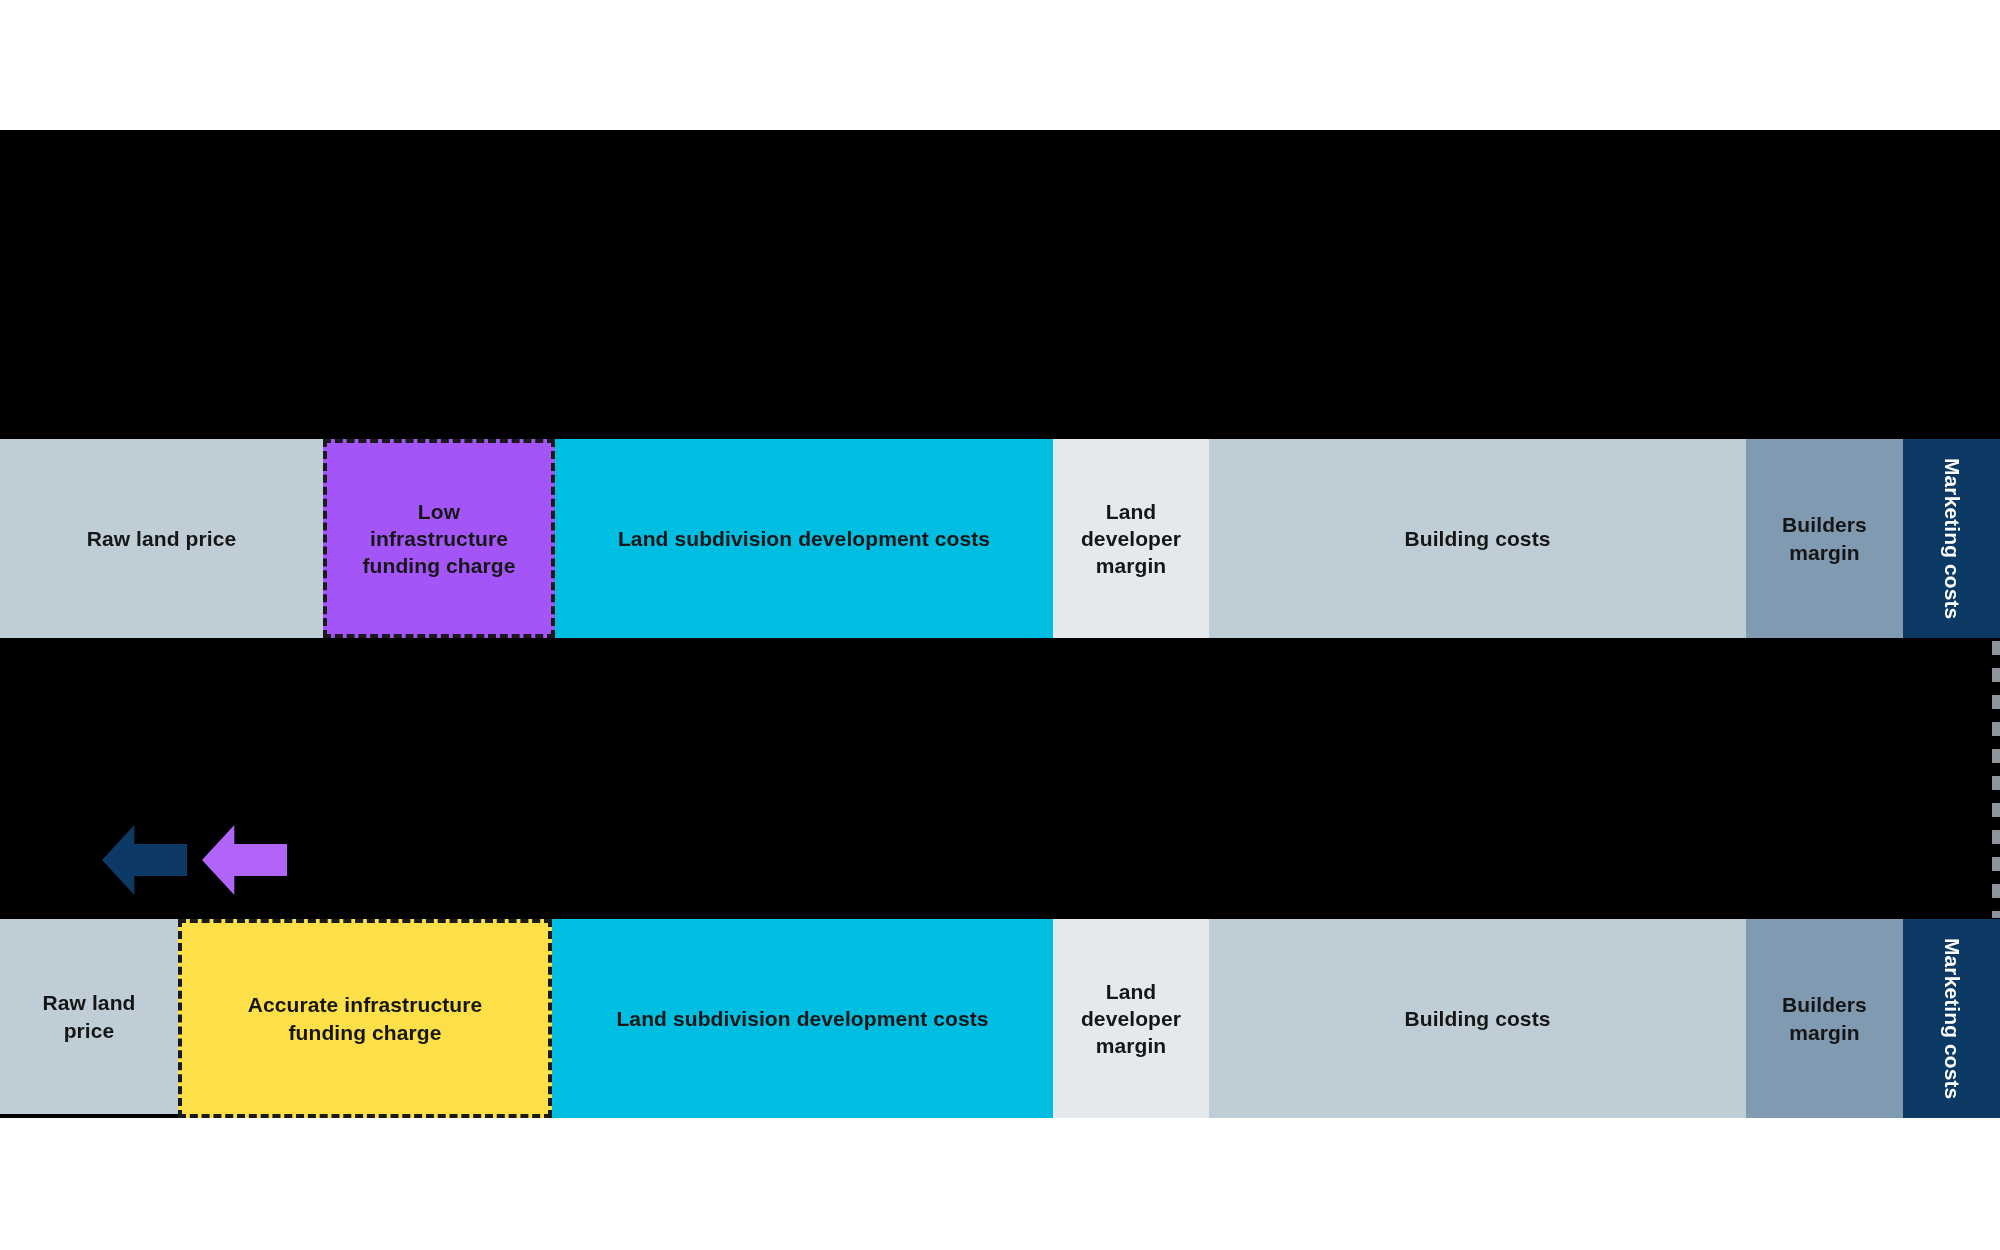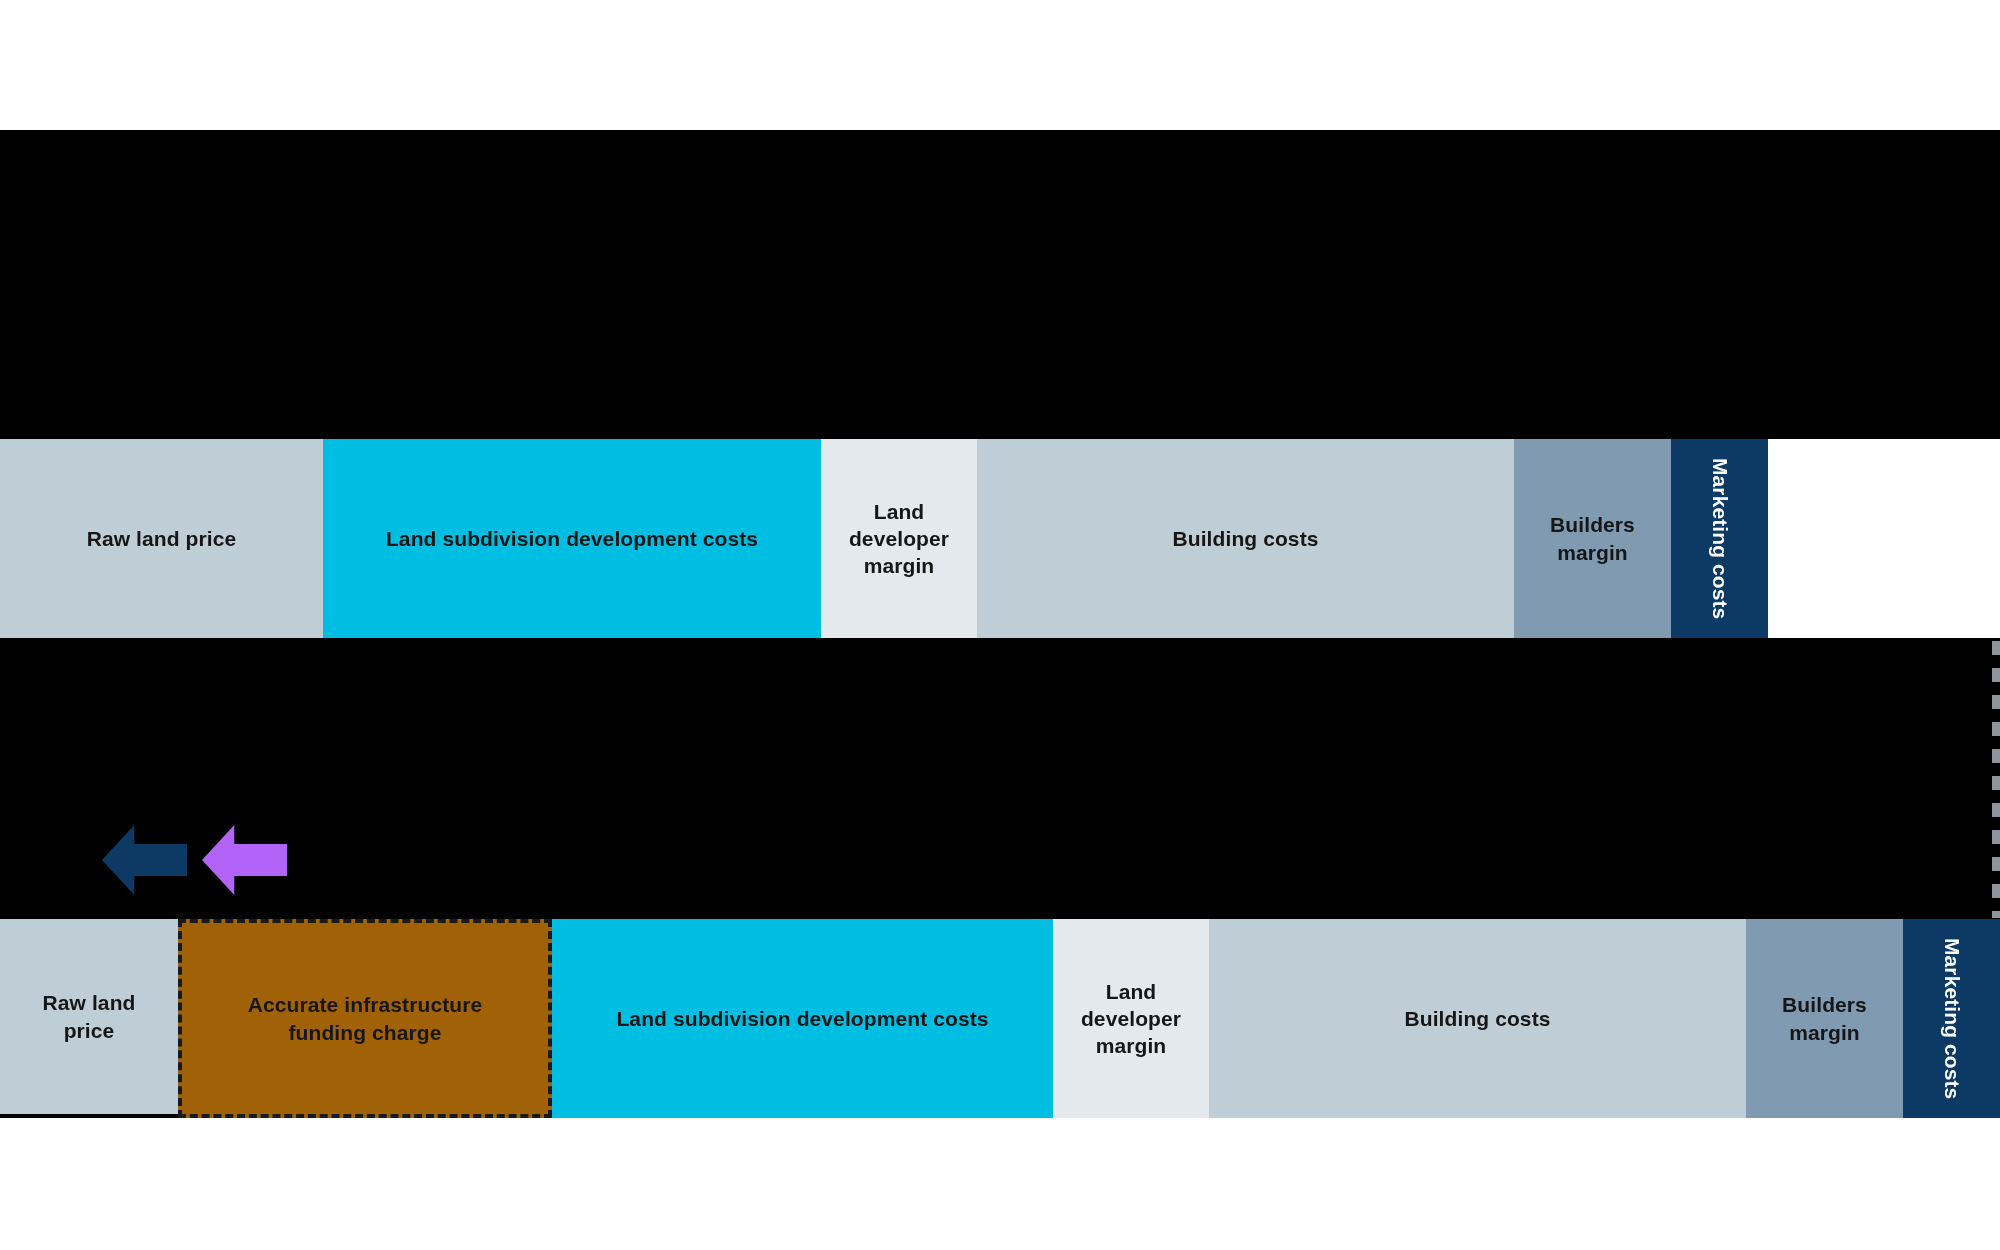--- a/index.html
+++ b/index.html
@@ -79,20 +79,23 @@
 <div id="canvas">
 
   <div id="black-panel-top" class="black-panel"></div>
 
   <div id="black-panel-middle" class="black-panel"></div>
 
   <div id="bar-low-charge" class="cost-bar">
       <div class="seg" style="flex: 0 0 323px; background: rgb(191, 205, 215);">
         <span class="lbl" style="max-width: 300px;">Raw land price</span>
       </div>
+      <div class="seg dashed" style="flex: 0 0 232px; background: rgb(164, 85, 248);">
+        <span class="lbl" style="max-width: 170px;">Low infrastructure funding charge</span>
+      </div>
       <div class="seg" style="flex: 0 0 498px; background: rgb(0, 189, 226);">
         <span class="lbl" style="max-width: 470px;">Land subdivision development costs</span>
       </div>
       <div class="seg" style="flex: 0 0 156px; background: rgb(228, 233, 237);">
         <span class="lbl" style="max-width: 110px;">Land developer margin</span>
       </div>
       <div class="seg" style="flex: 0 0 537px; background: rgb(191, 205, 215);">
         <span class="lbl" style="max-width: 500px;">Building costs</span>
       </div>
       <div class="seg" style="flex: 0 0 157px; background: rgb(127, 154, 177);">
@@ -100,21 +103,21 @@
       </div>
       <div class="seg vertical" style="flex: 0 0 97px; background: rgb(13, 58, 100);">
         <span class="lbl" style="max-height: 170px;">Marketing costs</span>
       </div>
     </div>
 
   <div id="bar-accurate-charge" class="cost-bar">
       <div class="seg underline" style="flex: 0 0 178px; background: rgb(191, 205, 215);">
         <span class="lbl" style="max-width: 120px;">Raw land price</span>
       </div>
-      <div class="seg dashed" style="flex: 0 0 374px; background: #a16207;">
+      <div class="seg dashed" style="flex: 0 0 374px; background: #fde047;">
         <span class="lbl" style="max-width: 300px;">Accurate infrastructure funding charge</span>
       </div>
       <div class="seg" style="flex: 0 0 501px; background: rgb(0, 189, 226);">
         <span class="lbl" style="max-width: 470px;">Land subdivision development costs</span>
       </div>
       <div class="seg" style="flex: 0 0 156px; background: rgb(228, 233, 237);">
         <span class="lbl" style="max-width: 110px;">Land developer margin</span>
       </div>
       <div class="seg" style="flex: 0 0 537px; background: rgb(191, 205, 215);">
         <span class="lbl" style="max-width: 500px;">Building costs</span>

